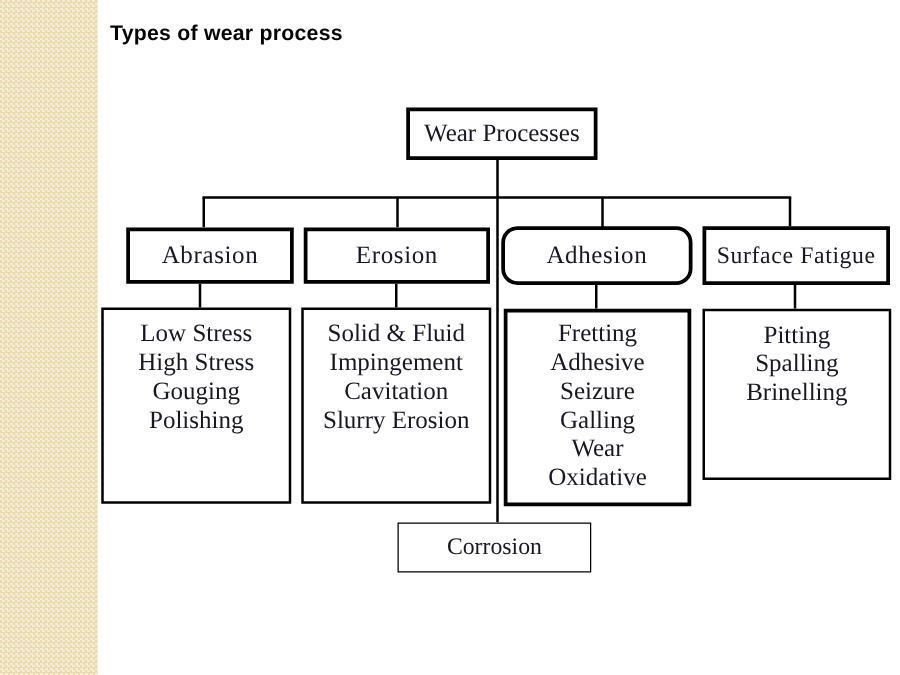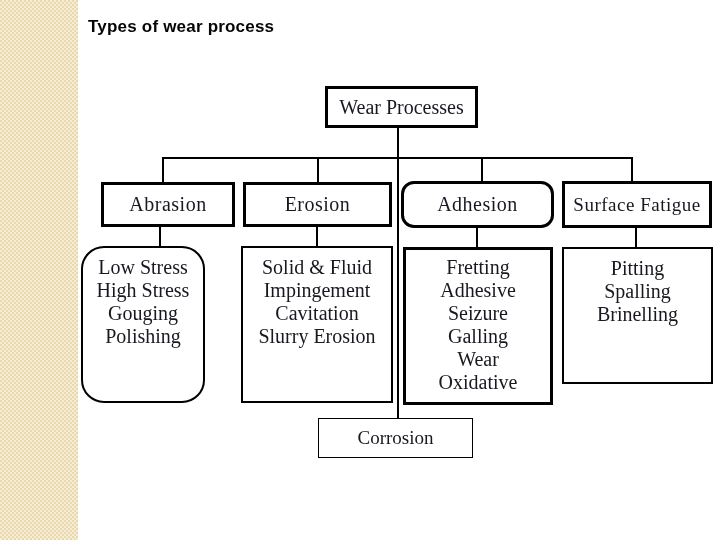--- a/index.html
+++ b/index.html
@@ -44,21 +44,21 @@
   .cat-erosion{left:243px;top:182px;width:149px;height:45px;}
   .cat-adhesion{left:401px;top:181px;width:153px;height:47px;border-radius:13px;}
   .cat-surface-fatigue{left:562px;top:181px;width:150px;height:47px;font-size:19px;}
   .sub-box{
     position:absolute;
     border:2px solid var(--line,#000);
     background:var(--background,#fff);
     font-size:20px;line-height:23px;
     text-align:center;padding-top:8px;
   }
-  .sub-abrasion{left:81px;top:246px;width:124px;height:157px;border-radius:23px;}
+  .sub-abrasion{left:81px;top:246px;width:152px;height:157px;}
   .sub-erosion{left:241px;top:246px;width:152px;height:157px;}
   .sub-adhesion{left:403px;top:247px;width:150px;height:158px;border-width:3px;padding-top:6px;}
   .sub-surface-fatigue{left:562px;top:247px;width:151px;height:137px;}
   .corrosion-box{
     left:318px;top:418px;width:155px;height:40px;
     border-width:1.5px;font-size:19px;
   }
   .conn{position:absolute;background:var(--line,#000);}
   .conn.trunk{left:397px;top:127px;width:2px;height:291px;}
   .conn.hbar{left:162px;top:157px;width:471px;height:2px;}

